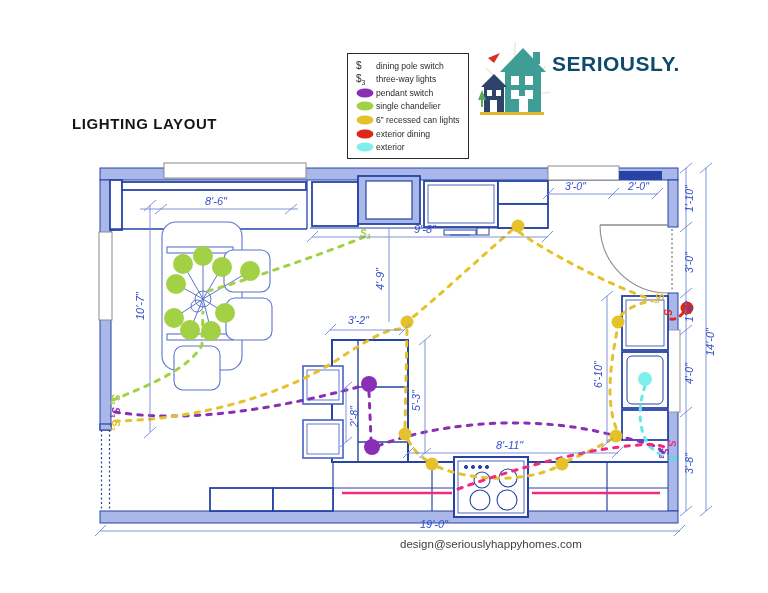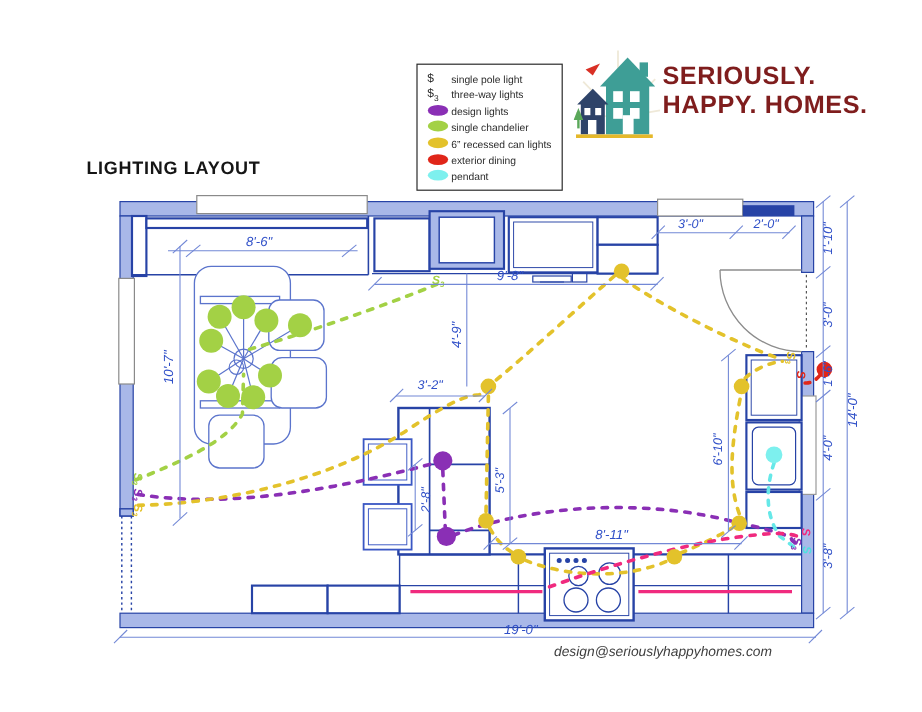--- a/index.html
+++ b/index.html
@@ -1,34 +1,34 @@
 <!DOCTYPE html>
 <html><head>
 <meta charset="utf-8">
 <style>
   html,body{margin:0;padding:0;background:#fff;width:768px;height:593px;overflow:hidden;
     font-family:"Liberation Sans", sans-serif;}
   #stage{position:relative;width:768px;height:593px;background:#fff;}
   #plan-svg{position:absolute;left:0;top:0;}
   .page-title{position:absolute;left:72px;top:115px;font-size:15px;font-weight:bold;
-    letter-spacing:.6px;color:#151515;margin-top:17px;}
+    letter-spacing:.6px;color:#151515;}
   
   .legend{position:absolute;left:347px;top:53px;width:122px;height:106px;border:1.5px solid #2b2b2b;
     background:#fff;padding:5px 6px 4px 8px;box-sizing:border-box;display:flex;flex-direction:column;
     justify-content:space-between;}
   .legend-row{display:flex;align-items:center;height:13px;}
   .legend-sym{width:20px;font-size:10px;color:#2b2b2b;flex:0 0 20px;}
   .legend-sym sub{font-size:7px;}
   .legend-label{font-size:8.6px;color:#2b2b2b;white-space:nowrap;}
   .legend-swatch{flex:0 0 20px;}
   
   .logo{position:absolute;left:478px;top:38px;width:240px;height:84px;}
   .logo-text{position:absolute;left:74px;top:14px;font-weight:bold;font-size:21px;line-height:24px;
-    color:#7f1d1d;letter-spacing:.5px;white-space:nowrap;}
-  .email{position:absolute;left:400px;top:538px;width:305px;text-align:center;font-size:11.5px;color:#3e3e3e;font-style:italic;}
+    color:#0c4a6e;letter-spacing:.5px;white-space:nowrap;}
+  .email{position:absolute;left:400px;top:538px;width:305px;text-align:left;font-size:11.5px;color:#3e3e3e;}
   
   text.dim{font-family:"Liberation Sans",sans-serif;font-size:11px;font-style:italic;fill:#3050c8;}
   text.dimsm{font-family:"Liberation Sans",sans-serif;font-size:10.5px;font-style:italic;fill:#3050c8;}
   text.sw{font-family:"Liberation Sans",sans-serif;font-size:10px;font-weight:bold;font-style:italic;}
   text.sw tspan.sub{font-size:6.5px;}
 </style>
 </head>
 <body>
 
 <div id="stage">
@@ -305,31 +305,31 @@
     <text class="dim" transform="translate(714,356) rotate(-90)">14'-0"</text>
     <text class="dimsm" transform="translate(602,388) rotate(-90)">6'-10"</text>
   </g>
 </svg>
 
 <div class="page-title">LIGHTING LAYOUT</div>
 
 <div class="legend">
   <div class="legend-row">
     <span class="legend-sym"><span>$</span></span>
-    <span class="legend-label">single pole light</span>
+    <span class="legend-label">dining pole switch</span>
   </div>
   <div class="legend-row">
     <span class="legend-sym"><span>$</span><sub>3</sub></span>
     <span class="legend-label">three-way lights</span>
   </div>
   <div class="legend-row">
     <span class="legend-swatch"><svg width="18" height="10">
             <ellipse cx="9" cy="5" rx="8.5" ry="4.5" fill="#8a2fb5"></ellipse>
           </svg></span>
-    <span class="legend-label">design lights</span>
+    <span class="legend-label">pendant switch</span>
   </div>
   <div class="legend-row">
     <span class="legend-swatch"><svg width="18" height="10">
             <ellipse cx="9" cy="5" rx="8.5" ry="4.5" fill="#a3d145"></ellipse>
           </svg></span>
     <span class="legend-label">single chandelier</span>
   </div>
   <div class="legend-row">
     <span class="legend-swatch"><svg width="18" height="10">
             <ellipse cx="9" cy="5" rx="8.5" ry="4.5" fill="#e3c22b"></ellipse>
@@ -339,21 +339,21 @@
   <div class="legend-row">
     <span class="legend-swatch"><svg width="18" height="10">
             <ellipse cx="9" cy="5" rx="8.5" ry="4.5" fill="#e02619"></ellipse>
           </svg></span>
     <span class="legend-label">exterior dining</span>
   </div>
   <div class="legend-row">
     <span class="legend-swatch"><svg width="18" height="10">
             <ellipse cx="9" cy="5" rx="8.5" ry="4.5" fill="#7df0ee"></ellipse>
           </svg></span>
-    <span class="legend-label">pendant</span>
+    <span class="legend-label">exterior</span>
   </div>
 </div>
 
 <div class="logo">
   <svg width="74" height="84">
 
     <g stroke="#efe9d8" stroke-width="1.5">
       <line x1="37" y1="60" x2="8" y2="30"></line>
           <line x1="37" y1="60" x2="37" y2="4"></line>
       <line x1="37" y1="60" x2="68" y2="28"></line>
@@ -378,19 +378,18 @@
     <rect x="18" y="52" width="5" height="6" fill="#fff"></rect>
     <rect x="12" y="62" width="7" height="12" fill="#fff"></rect>
 
     <polygon points="0,62 4,52 8,62" fill="#5aa85a"></polygon>
     <rect x="3" y="62" width="2" height="7" fill="#5aa85a"></rect>
 
     <rect x="2" y="74" width="64" height="3" fill="#e5b82a"></rect>
   </svg>
   <div class="logo-text">
     <div>SERIOUSLY.</div>
-    <div>HAPPY. HOMES.</div>
   </div>
 </div>
 
 <div class="email">design@seriouslyhappyhomes.com</div>
 
 </div>
 
 </body></html>

